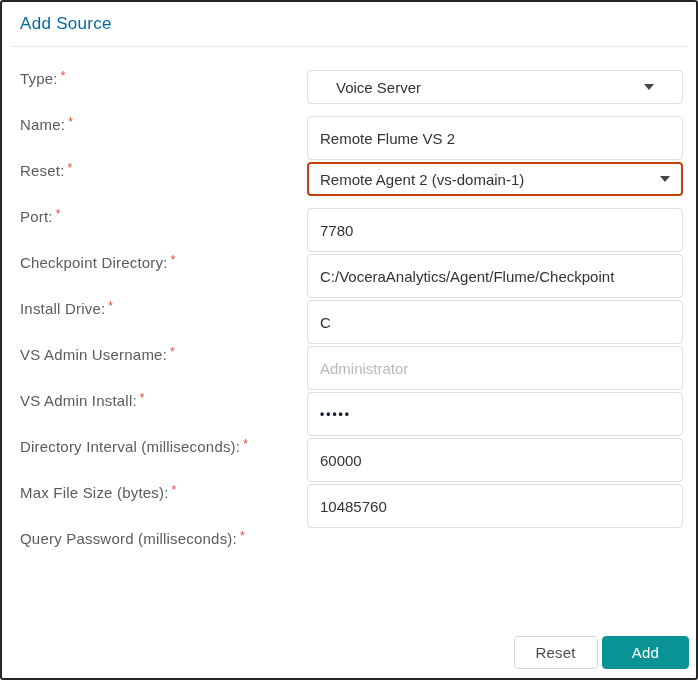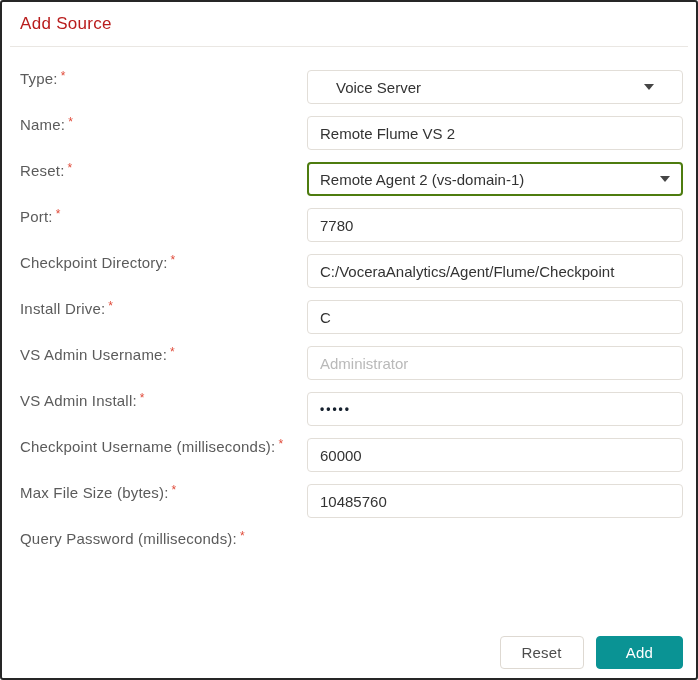--- a/index.html
+++ b/index.html
@@ -7,56 +7,56 @@
     width:698px;height:680px;overflow:hidden;background:#fff;
     font-family:"Liberation Sans",sans-serif;
     -webkit-font-smoothing:antialiased;
   }
   .panel{
     width:698px;height:680px;box-sizing:border-box;
     border:2px solid #262626;border-radius:3px;
     position:relative;background:#fff;
   }
   .header{padding:12px 18px 0 18px;}
-  .title{margin:0;font-size:17px;font-weight:400;color:#b91c1c;letter-spacing:.3px;}
+  .title{margin:0;font-size:17px;font-weight:400;color:#0369a1;letter-spacing:.3px;}
   .divider{border:none;border-top:1px solid #eae7e3;margin:12px 8px 0 8px;}
   .rows{padding:23px 13px 0 18px;}
   .row{display:flex;align-items:flex-start;height:34px;margin-bottom:12px;}
   .lbl{flex:1;font-size:15px;color:#5b5b5b;letter-spacing:.2px;}
   .req{color:#e04b3a;font-size:12px;vertical-align:top;margin-left:3px;line-height:1;}
   .control{flex:0 0 376px;width:376px;display:flex;align-items:center;}
   input.field{
-    width:100%;height:34px;box-sizing:border-box;
+    width:100%;height:44px;box-sizing:border-box;
     border:1px solid #e2ded8;border-radius:4px;
     padding:0 12px;font-size:15px;color:#333;background:#fff;
     font-family:"Liberation Sans",sans-serif;outline:none;
   }
   input.field::placeholder{color:#b9b9b9;opacity:1;}
   input.pwd{letter-spacing:2px;font-weight:bold;font-size:12px;color:#16212e;}
   .select{
     width:100%;height:34px;box-sizing:border-box;
     border:1px solid #e2ded8;border-radius:4px;background:#fff;
     display:flex;align-items:center;justify-content:space-between;
     padding:0 28px;font-size:15px;color:#333;cursor:pointer;
   }
-  .select.focused{border:2px solid #4d7c0f;padding:3px 11px;}
+  .select.focused{border:2px solid #c2410c;padding:3px 11px;}
   .caret{
     width:0;height:0;flex:0 0 auto;
     border-left:5px solid transparent;border-right:5px solid transparent;
     border-top:6px solid #454545;margin-left:8px;
   }
   .checkbox{
     width:26px;height:26px;box-sizing:border-box;background:#fff;
     border:1px solid #e0dcd6;border-radius:3px;position:relative;cursor:pointer;
   }
   .check-glyph{
     position:absolute;left:2px;top:-6px;
     font-size:23px;font-weight:bold;color:#1b76b3;line-height:1.1;
   }
-  .actions{position:absolute;right:13px;bottom:9px;display:flex;gap:12px;}
+  .actions{position:absolute;right:7px;bottom:9px;display:flex;gap:4px;}
   .btn{
     height:33px;border-radius:4px;font-size:15px;cursor:pointer;
     font-family:"Liberation Sans",sans-serif;letter-spacing:.2px;
   }
   .btn-reset{background:#fff;border:1px solid #ded9d2;color:#4c4c4c;padding:0 21px;}
   .btn-add{background:#0a9394;border:1px solid #0a9394;color:#fff;padding:0 29px;}
 </style>
 </head>
 <body>
 
@@ -114,21 +114,21 @@
           <input type="text" class="field" value="" placeholder="Administrator" style="">
         </div>
       </div>
       <div class="row">
         <label class="lbl"><span>VS Admin Install:</span><span class="req">*</span></label>
         <div class="control">
           <input type="text" class="field pwd" value="•••••" style="">
         </div>
       </div>
       <div class="row">
-        <label class="lbl"><span>Checkpoint Username (milliseconds):</span><span class="req">*</span></label>
+        <label class="lbl"><span>Directory Interval (milliseconds):</span><span class="req">*</span></label>
         <div class="control">
           <input type="text" class="field" value="60000" style="">
         </div>
       </div>
       <div class="row">
         <label class="lbl"><span>Max File Size (bytes):</span><span class="req">*</span></label>
         <div class="control">
           <input type="text" class="field" value="10485760" style="">
         </div>
       </div>

